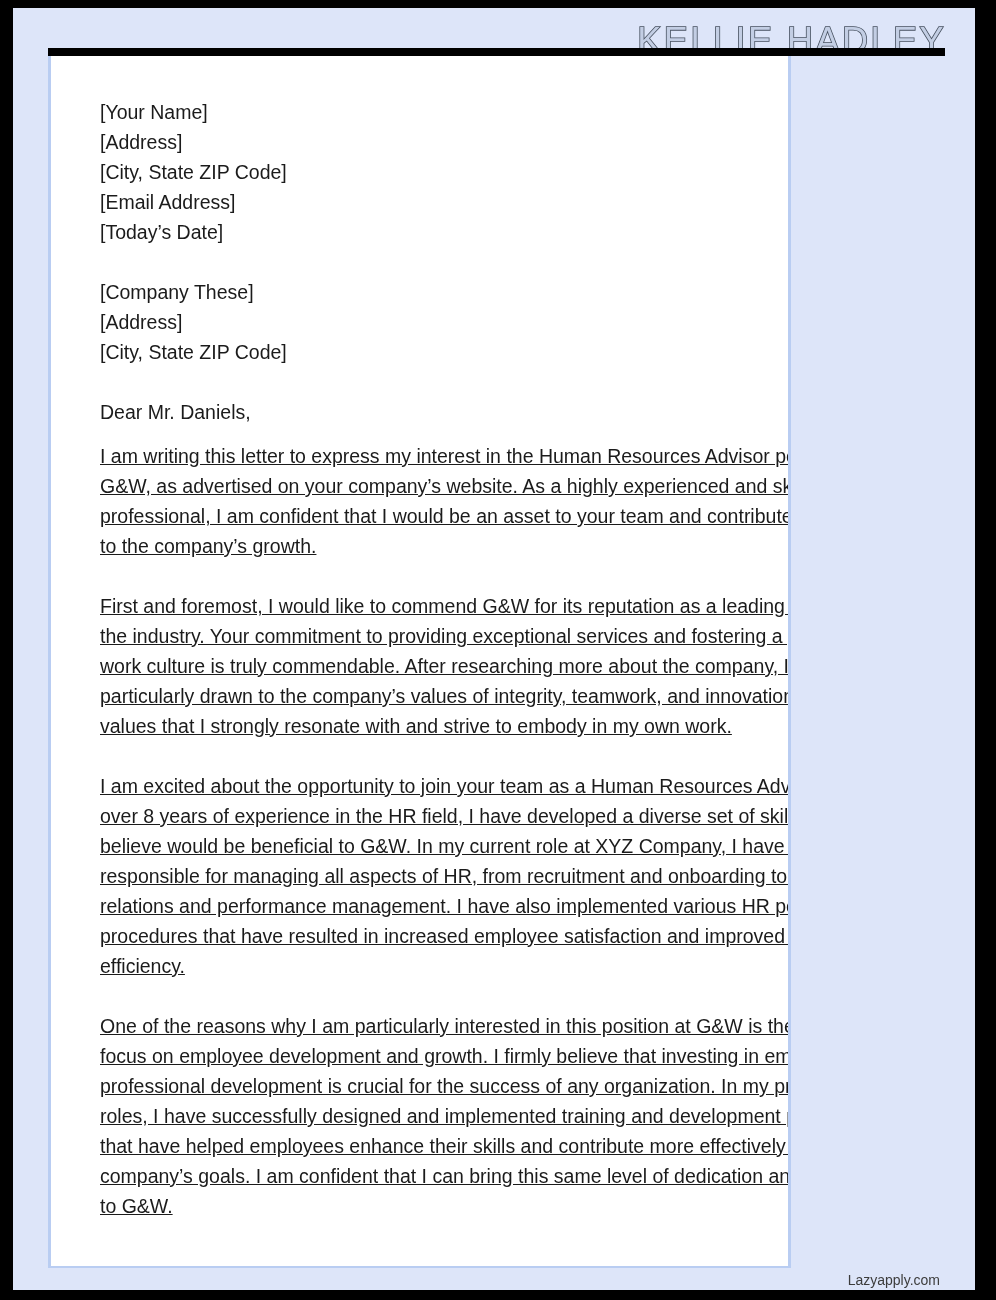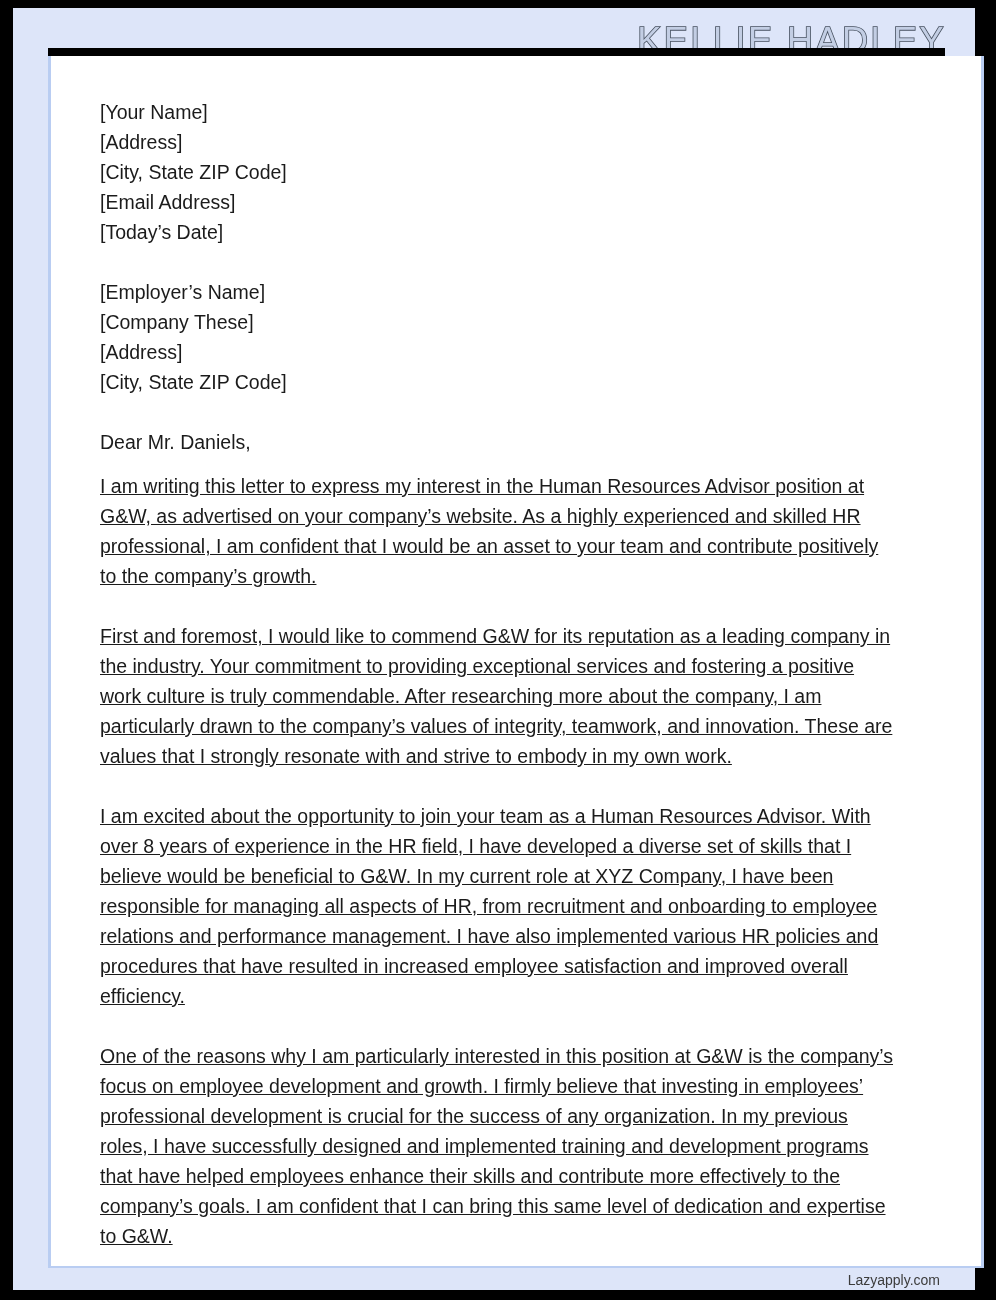--- a/index.html
+++ b/index.html
@@ -66,21 +66,21 @@
     width: 897px;
     height: 8px;
     background: #000000;
   }
 
   
   .sheet {
     position: absolute;
     left: 48px;
     top: 56px;
-    width: 936px;
+    width: 743px;
     height: 1212px;
     background: #ffffff;
     border-left: 3px solid #b9cdf2;
     border-right: 3px solid #b9cdf2;
     border-bottom: 2px solid #b9cdf2;
     box-sizing: border-box;
     overflow: hidden;
   }
 
   .letter-body {
@@ -141,21 +141,20 @@
 
       <div class="addr-block">
         <div class="addr-line">[Your Name]</div>
         <div class="addr-line">[Address]</div>
         <div class="addr-line">[City, State ZIP Code]</div>
         <div class="addr-line">[Email Address]</div>
         <div class="addr-line">[Today’s Date]</div>
       </div>
 
       <div class="addr-block">
-        <div class="addr-line">[Employer’s Name]</div>
         <div class="addr-line">[Company These]</div>
         <div class="addr-line">[Address]</div>
         <div class="addr-line">[City, State ZIP Code]</div>
       </div>
 
       <div class="salutation">Dear Mr. Daniels,</div>
 
       <p class="para">I am writing this letter to express my interest in the Human Resources Advisor position at G&amp;W, as advertised on your company’s website. As a highly experienced and skilled HR professional, I am confident that I would be an asset to your team and contribute positively to the company’s growth.</p>
       <p class="para">First and foremost, I would like to commend G&amp;W for its reputation as a leading company in the industry. Your commitment to providing exceptional services and fostering a positive work culture is truly commendable. After researching more about the company, I am particularly drawn to the company’s values of integrity, teamwork, and innovation. These are values that I strongly resonate with and strive to embody in my own work.</p>
       <p class="para">I am excited about the opportunity to join your team as a Human Resources Advisor. With over 8 years of experience in the HR field, I have developed a diverse set of skills that I believe would be beneficial to G&amp;W. In my current role at XYZ Company, I have been responsible for managing all aspects of HR, from recruitment and onboarding to employee relations and performance management. I have also implemented various HR policies and procedures that have resulted in increased employee satisfaction and improved overall efficiency.</p>

